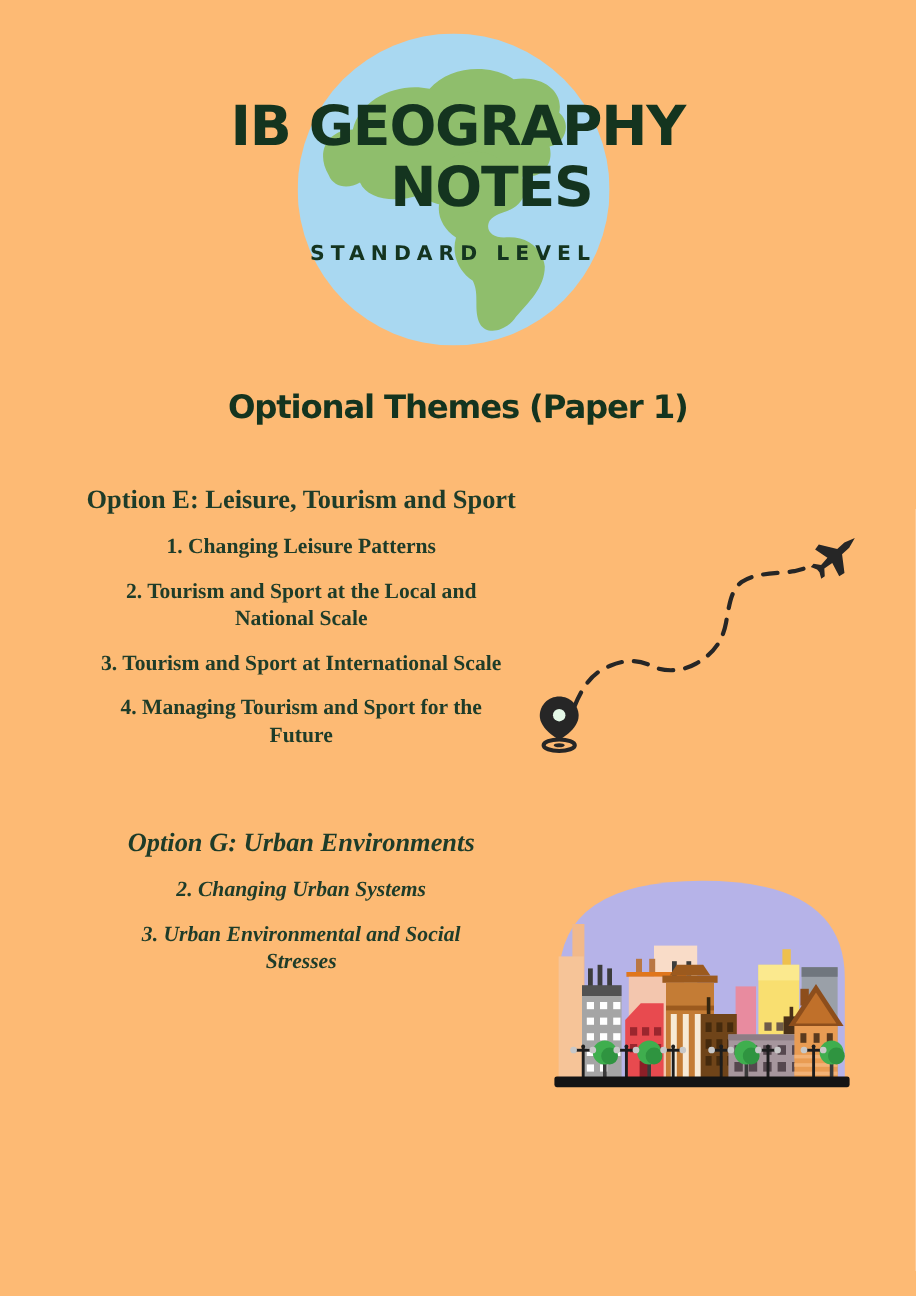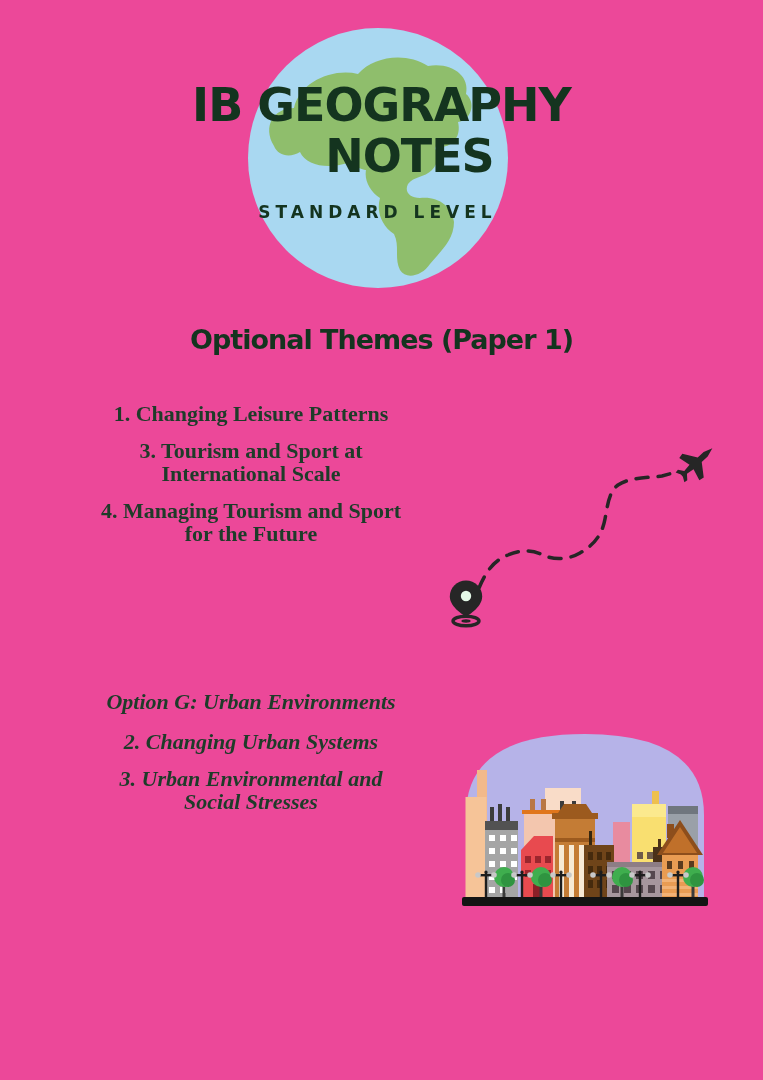--- a/index.html
+++ b/index.html
@@ -1,19 +1,19 @@
 <!DOCTYPE html>
 <html><head>
 <meta charset="utf-8">
 <style>
   html,body{margin:0;padding:0;}
   .page{
     position:relative;
     width:763px;height:1080px;
-    background:#ec4899;
+    background:#fdba74;
     overflow:hidden;
     font-family:"Liberation Serif", serif;
   }
   
   .globe-svg{position:absolute;left:248px;top:28px;}
   .title-line{
     position:absolute;left:0;width:763px;
     text-align:center;
     font-family:"DejaVu Sans", sans-serif;
     font-weight:800;
@@ -49,21 +49,21 @@
   .section-e{top:402px;}
   .section-g{top:688px;font-style:italic;}
   .section h2{
     margin:0 0 14px 0;
     font-size:22px;line-height:28px;
     font-weight:bold;
     color:#1e3c29;
   }
   .section p{
     margin:0 auto 14px auto;
-    font-size:22px;line-height:23px;
+    font-size:18px;line-height:23px;
     font-weight:bold;
   }
   .w340{max-width:340px;}
   .w310{max-width:310px;}
   .w345{max-width:345px;}
   .travel-svg{position:absolute;left:445px;top:438px;}
   .city-svg{position:absolute;left:458px;top:726px;}
 </style>
 </head>
 <body>
@@ -86,21 +86,23 @@
     </g>
   </svg>
 
   <div class="title-line title-line1">IB GEOGRAPHY</div>
   <div class="title-line title-line2">NOTES</div>
   <div class="subtitle">STANDARD LEVEL</div>
 
   <h1 class="page-heading">Optional Themes (Paper 1)</h1>
 
   <section class="section section-e">
+    <h2>Option E: Leisure, Tourism and Sport</h2>
     <p>1. Changing Leisure Patterns</p>
+    <p class="w340">2. Tourism and Sport at the Local and National Scale</p>
     <p class="w340">3. Tourism and Sport at International Scale</p>
     <p class="w310">4. Managing Tourism and Sport for the Future</p>
   </section>
 
   <svg class="travel-svg" width="280" height="200" viewBox="445 438 280 200">
     <path d="M479,588 C488,566 498,559 508,555 C522,549 533,550 543,555
              C553,560 568,560 580,553 C594,545 602,535 605,519
              C608,503 609,492 618,485 C630,477 648,478 662,476 L673,473" fill="none" stroke="#262626" stroke-width="3.5" stroke-dasharray="12 10" stroke-linecap="round"></path>
     <g transform="translate(696,463) rotate(-42)">
       <path fill="#262626" d="M22,0 L13,-3 L5,-3 L-4,-16 L-9,-15 L-6,-3 L-14,-2 L-18,-7 L-21.5,-6.5

